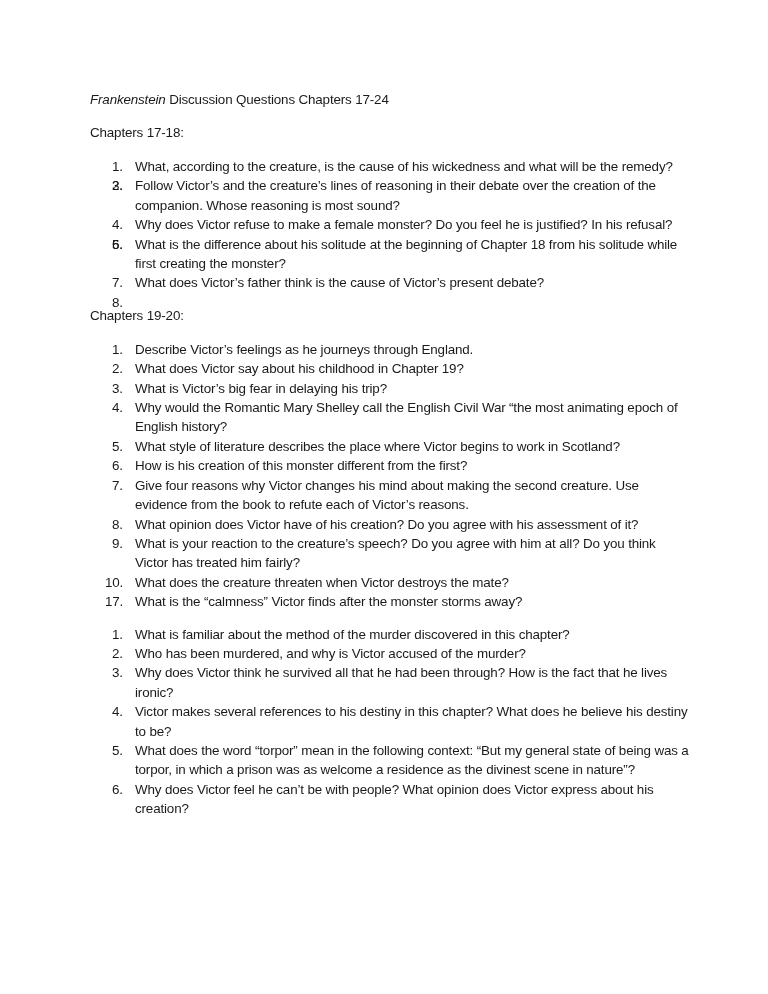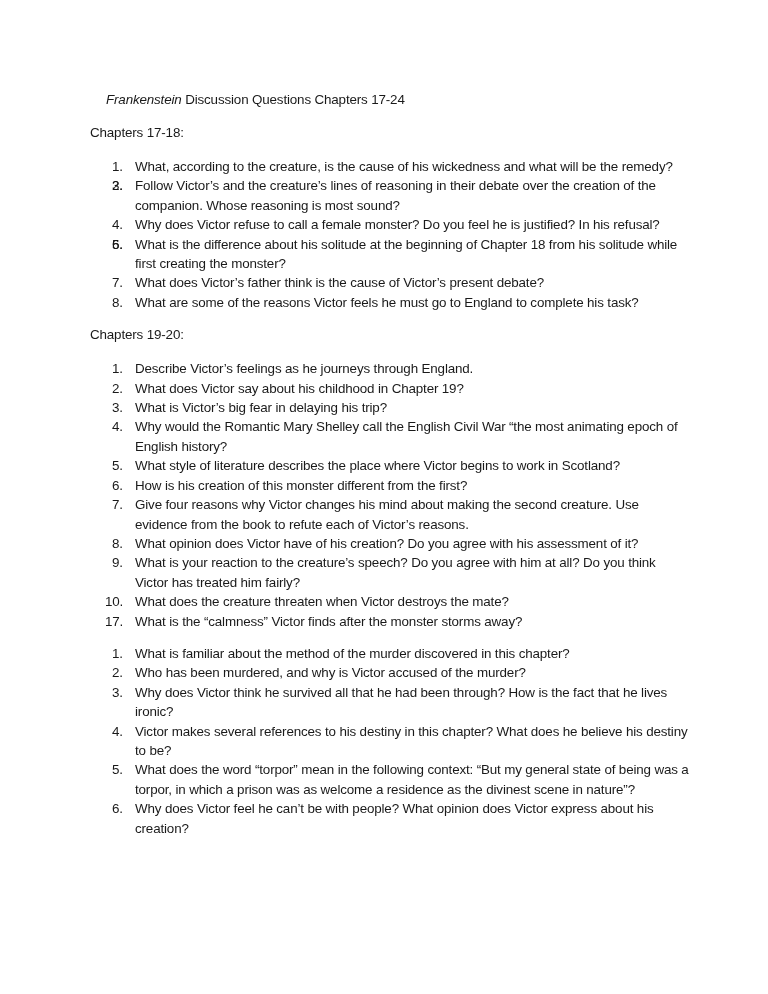--- a/index.html
+++ b/index.html
@@ -24,21 +24,20 @@
       width: 600px;
     }
     .title {
       margin: 0 0 14px 0;
       line-height: 19px;
       font-weight: normal;
       font-size: 13.4px;
     }
     .title em {
       font-style: italic;
-      margin-left: 16px;
     }
     .section-heading {
       margin: 0 0 15px 0;
       line-height: 19px;
       font-weight: normal;
       font-size: 13.4px;
     }
     ol.questions {
       list-style: none;
       margin: 0 0 13px 0;
@@ -63,25 +62,25 @@
 
 <div class="page">
 
   <p class="title"><em>Frankenstein</em><span> Discussion Questions Chapters 17-24</span></p>
 
   <p class="section-heading">Chapters 17-18:</p>
   <ol class="questions">
     <li><span class="num">1.</span><span>What, according to the creature, is the cause of his wickedness and what will be the remedy?</span></li>
     <li><span class="num">2.</span></li>
     <li><span class="num">3.</span><span>Follow Victor’s and the creature’s lines of reasoning in their debate over the creation of the companion.  Whose reasoning is most sound?</span></li>
-    <li><span class="num">4.</span><span>Why does Victor refuse to call a female monster?  Do you feel he is justified? In his refusal?</span></li>
+    <li><span class="num">4.</span><span>Why does Victor refuse to make a female monster?  Do you feel he is justified? In his refusal?</span></li>
     <li><span class="num">5.</span></li>
     <li><span class="num">6.</span><span>What is the difference about his solitude at the beginning of Chapter 18 from his solitude while first creating the monster?</span></li>
     <li><span class="num">7.</span><span>What does Victor’s father think is the cause of Victor’s present debate?</span></li>
-    <li><span class="num">8.</span><span>What are some of the reasons Victor feels he must go to England to complete his task?</span></li>
+    <li><span class="num">8.</span></li>
   </ol>
 
   <p class="section-heading">Chapters 19-20:</p>
   <ol class="questions">
     <li><span class="num">1.</span><span>Describe Victor’s feelings as he journeys through England.</span></li>
     <li><span class="num">2.</span><span>What does Victor say about his childhood in Chapter 19?</span></li>
     <li><span class="num">3.</span><span>What is Victor’s big fear in delaying his trip?</span></li>
     <li><span class="num">4.</span><span>Why would the Romantic Mary Shelley call the English Civil War “the most animating epoch of English history?</span></li>
     <li><span class="num">5.</span><span>What style of literature describes the place where Victor begins to work in Scotland?</span></li>
     <li><span class="num">6.</span><span>How is his creation of this monster different from the first?</span></li>

